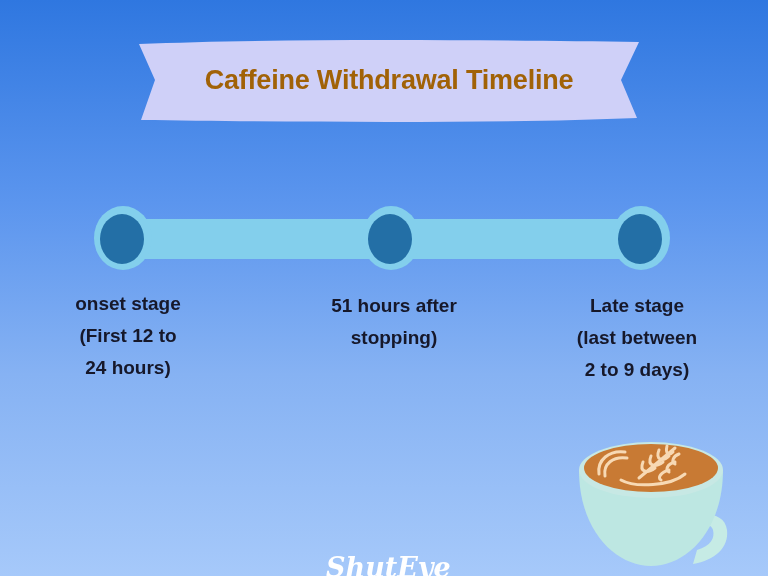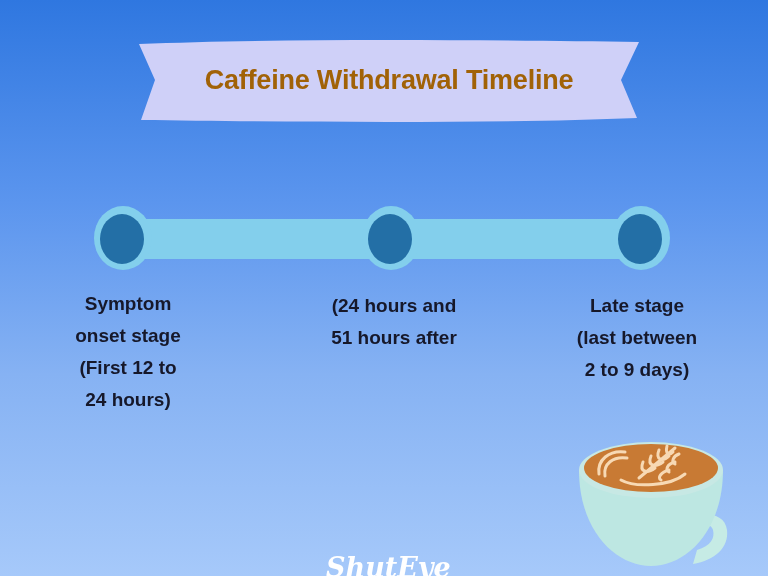--- a/index.html
+++ b/index.html
@@ -52,28 +52,27 @@
     </div>
   <div class="node" style="left:268px;">
       <div class="dot"></div>
     </div>
   <div class="node" style="left:518px;">
       <div class="dot"></div>
     </div>
 </div>
 
 <div class="stage" style="left:28px;">
-  <div>Symptom</div>
   <div>onset stage</div>
   <div>(First 12 to</div>
   <div>24 hours)</div>
 </div>
 <div class="stage" style="left:294px; top:290px;">
-  <div>(24 hours and</div>
   <div>51 hours after</div>
+  <div>stopping)</div>
 </div>
 <div class="stage" style="left:537px; top:290px;">
   <div>Late stage</div>
   <div>(last between</div>
   <div>2 to 9 days)</div>
 </div>
 
 <div class="logo">ShutEye</div>
 
 <svg class="cup" width="160" height="140" viewBox="0 0 160 140">

